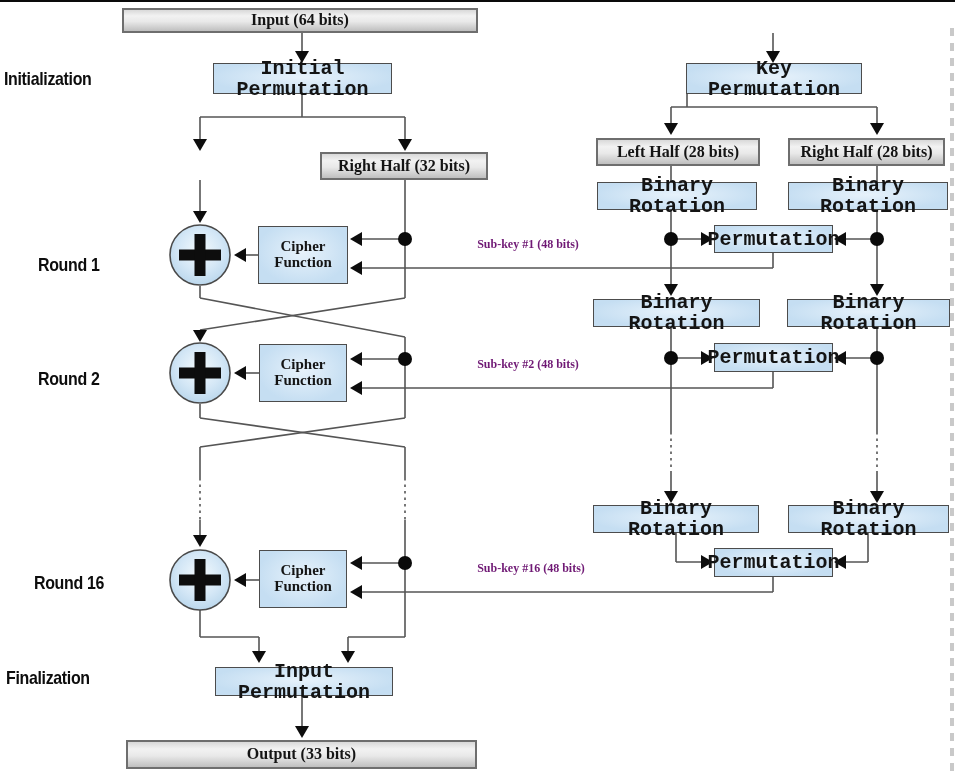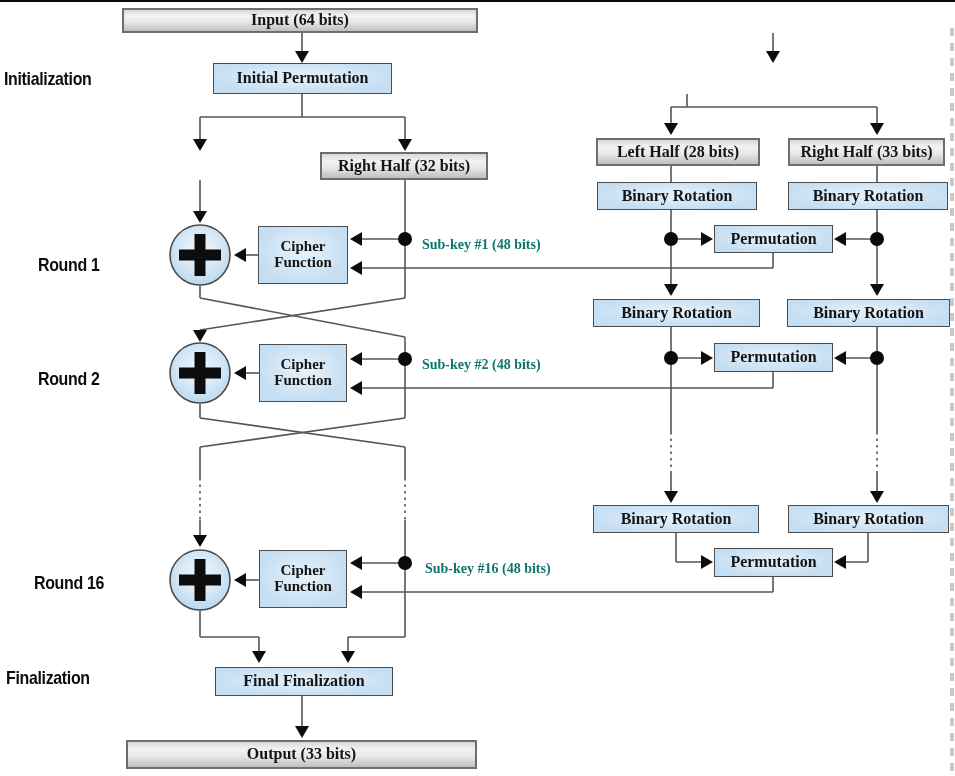--- a/index.html
+++ b/index.html
@@ -16,30 +16,30 @@
     font-weight:bold;color:#141414;text-align:center;box-sizing:border-box;line-height:1.05;
   }
   .gray{
     background:linear-gradient(180deg,#d9d9d9 0%,#f2f2f2 28%,#e9e9e9 55%,#bfbfbf 100%);
     border:2px solid #6e6e6e;font-size:16px;
   }
   .blue{
     background:radial-gradient(ellipse at 50% 45%, #e7f2fb 0%, #c5def2 75%);
     border:1.6px solid #4c4c4c;font-size:15px;
   }
-  .blue.big{font-size:16px;}
+  .blue.big{font-size:20px;font-family:Liberation Mono, monospace;}
   .two-line{flex-direction:column;}
   .sec-label{
     position:absolute;z-index:2;font-family:"Liberation Sans", sans-serif;font-weight:bold;
     font-size:19px;letter-spacing:-0.4px;color:#0d0d0d;white-space:nowrap;
     transform:scaleX(0.84);transform-origin:0 50%;
   }
   .subkey{
-    position:absolute;z-index:2;font-size:14px;font-weight:bold;color:#0f766e;
-    width:212px;text-align:left;white-space:nowrap;
+    position:absolute;z-index:2;font-size:12px;font-weight:bold;color:#701a75;
+    width:212px;text-align:center;white-space:nowrap;
   }
 </style>
 </head>
 <body>
 
 <div id="stage">
   <div id="top-rule"></div>
   <div id="right-edge"></div>
 
   <svg class="wires" width="955" height="776" viewBox="0 0 955 776">
@@ -184,25 +184,26 @@
   </div>
   <div class="box blue two-line" style="left:259px;top:344px;width:88px;height:58px">
     <span>Cipher</span>
     <span>Function</span>
   </div>
   <div class="box blue two-line" style="left:259px;top:550px;width:88px;height:58px">
     <span>Cipher</span>
     <span>Function</span>
   </div>
 
-  <div class="box blue big" style="left:215px;top:667px;width:178px;height:29px">Final Finalization</div>
+  <div class="box blue big" style="left:215px;top:667px;width:178px;height:29px">Input Permutation</div>
   <div class="box gray" style="left:126px;top:740px;width:351px;height:29px">Output (33 bits)</div>
 
+  <div class="box blue big" style="left:686px;top:63px;width:176px;height:31px">Key Permutation</div>
   <div class="box gray" style="left:596px;top:138px;width:164px;height:28px">Left Half (28 bits)</div>
-  <div class="box gray" style="left:788px;top:138px;width:157px;height:28px">Right Half (33 bits)</div>
+  <div class="box gray" style="left:788px;top:138px;width:157px;height:28px">Right Half (28 bits)</div>
 
   <div class="box blue big" style="left:597px;top:182px;width:160px;height:28px">Binary Rotation</div>
   <div class="box blue big" style="left:788px;top:182px;width:160px;height:28px">Binary Rotation</div>
   <div class="box blue big" style="left:593px;top:299px;width:167px;height:28px">Binary Rotation</div>
   <div class="box blue big" style="left:787px;top:299px;width:163px;height:28px">Binary Rotation</div>
   <div class="box blue big" style="left:593px;top:505px;width:166px;height:28px">Binary Rotation</div>
   <div class="box blue big" style="left:788px;top:505px;width:161px;height:28px">Binary Rotation</div>
 
   <div class="box blue big" style="left:714px;top:225px;width:119px;height:28px">Permutation</div>
   <div class="box blue big" style="left:714px;top:343px;width:119px;height:29px">Permutation</div>

